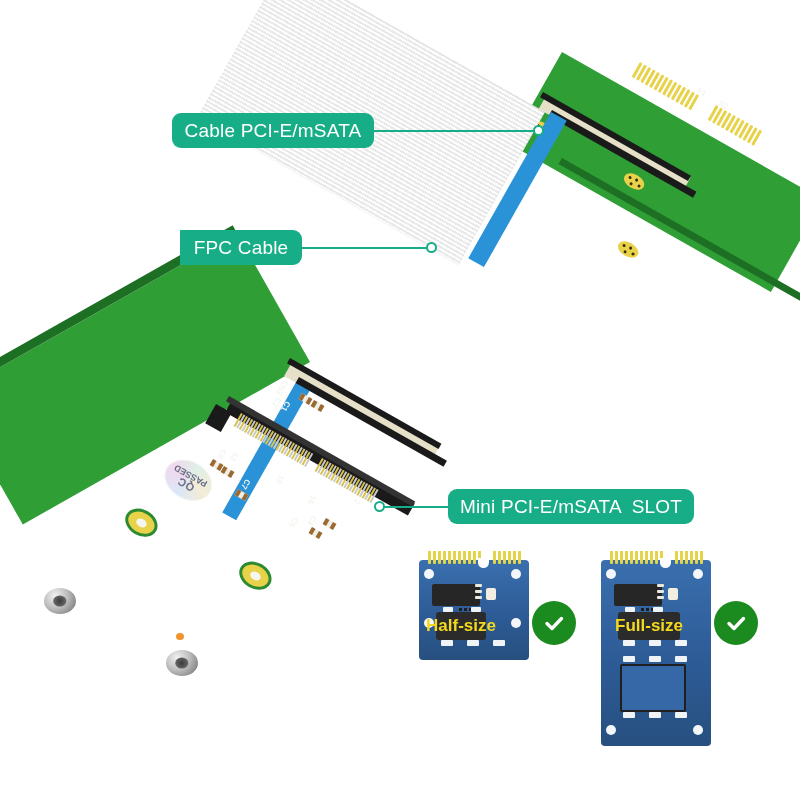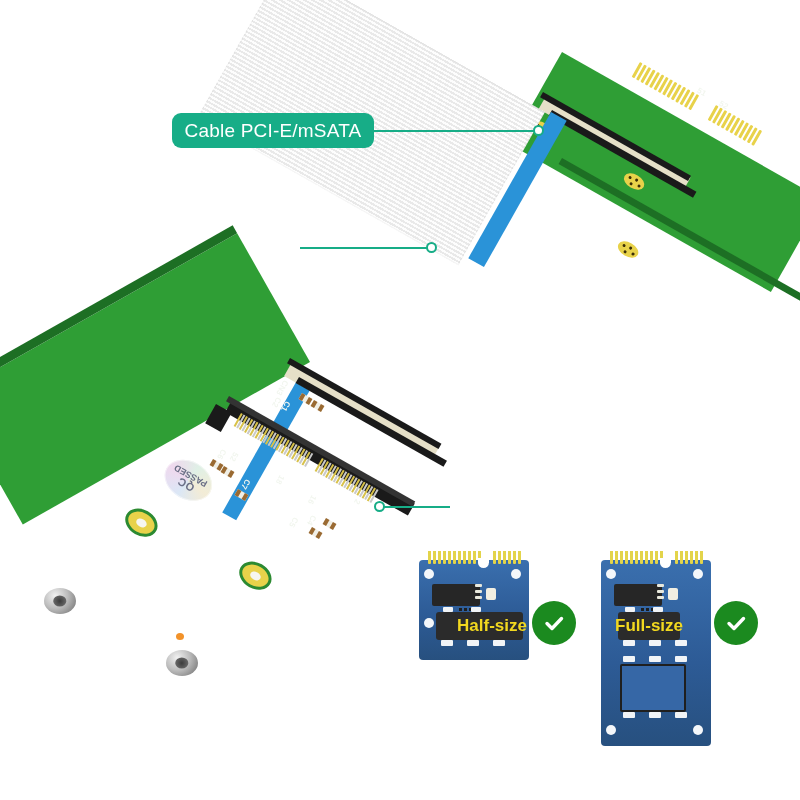--- a/index.html
+++ b/index.html
@@ -332,23 +332,29 @@
   </div>
 
   <div class="leader" style="left:372px;top:130px;width:166px;"></div>
   <div class="dot" style="left:533px;top:125px;"></div>
   <div class="pill" style="left:172px;top:113px;width:202px;height:35px;">
     <span>Cable PCI-E/mSATA</span>
   </div>
 
   <div class="leader" style="left:300px;top:247px;width:131px;"></div>
   <div class="dot" style="left:426px;top:242px;"></div>
+  <div class="pill flat-left" style="left:180px;top:230px;width:122px;height:35px;">
+    <span>FPC Cable</span>
+  </div>
 
   <div class="leader" style="left:378px;top:506px;width:72px;"></div>
   <div class="dot" style="left:374px;top:501px;"></div>
+  <div class="pill" style="left:448px;top:489px;width:246px;height:35px;">
+    <span>Mini PCI-E/mSATA  SLOT</span>
+  </div>
 
   <div class="card" style="left:419px;top:560px;width:110px;height:100px;">
     <div class="fing" style="left:9px;top:-9px;">
       <i style="width:3px;height:13px"></i>
         <i style="width:3px;height:13px"></i>
         <i style="width:3px;height:13px"></i>
       <i style="width:3px;height:13px"></i>
         <i style="width:3px;height:13px"></i>
         <i style="width:3px;height:13px"></i>
       <i style="width:3px;height:13px"></i>
@@ -378,21 +384,21 @@
         <i></i>
         <i></i>
         <i></i>
     </div>
     <div class="smdr" style="left:56px;top:24px;width:7px;height:3px;"></div>
     <div class="smdr" style="left:56px;top:30px;width:7px;height:3px;"></div>
     <div class="smdr" style="left:56px;top:36px;width:7px;height:3px;"></div>
     <div class="wled" style="left:67px;top:28px;width:10px;height:12px;"></div>
     <div class="pad" style="left:24px;top:47px;width:10px;height:5px;"></div>
     <div class="pad" style="left:52px;top:47px;width:10px;height:5px;"></div>
-    <div class="chip2" style="left:17px;top:52px;width:62px;height:28px;padding-left:25px;">
+    <div class="chip2" style="left:17px;top:52px;width:50px;height:28px;">
       <b>Half-size</b>
     </div>
     <div class="pad" style="left:22px;top:80px;width:12px;height:6px;"></div>
     <div class="pad" style="left:48px;top:80px;width:12px;height:6px;"></div>
     <div class="pad" style="left:74px;top:80px;width:12px;height:6px;"></div>
   </div>
   <div class="check" style="left:532px;top:601px;width:44px;height:44px;">
     <svg width="26" height="26" viewBox="0 0 26 26" aria-hidden="true">
       <path d="M6 13.5 L11 18.5 L20.5 8.5" fill="none" stroke="#ffffff" stroke-width="3.4" stroke-linecap="round" stroke-linejoin="round"></path>
     </svg>

